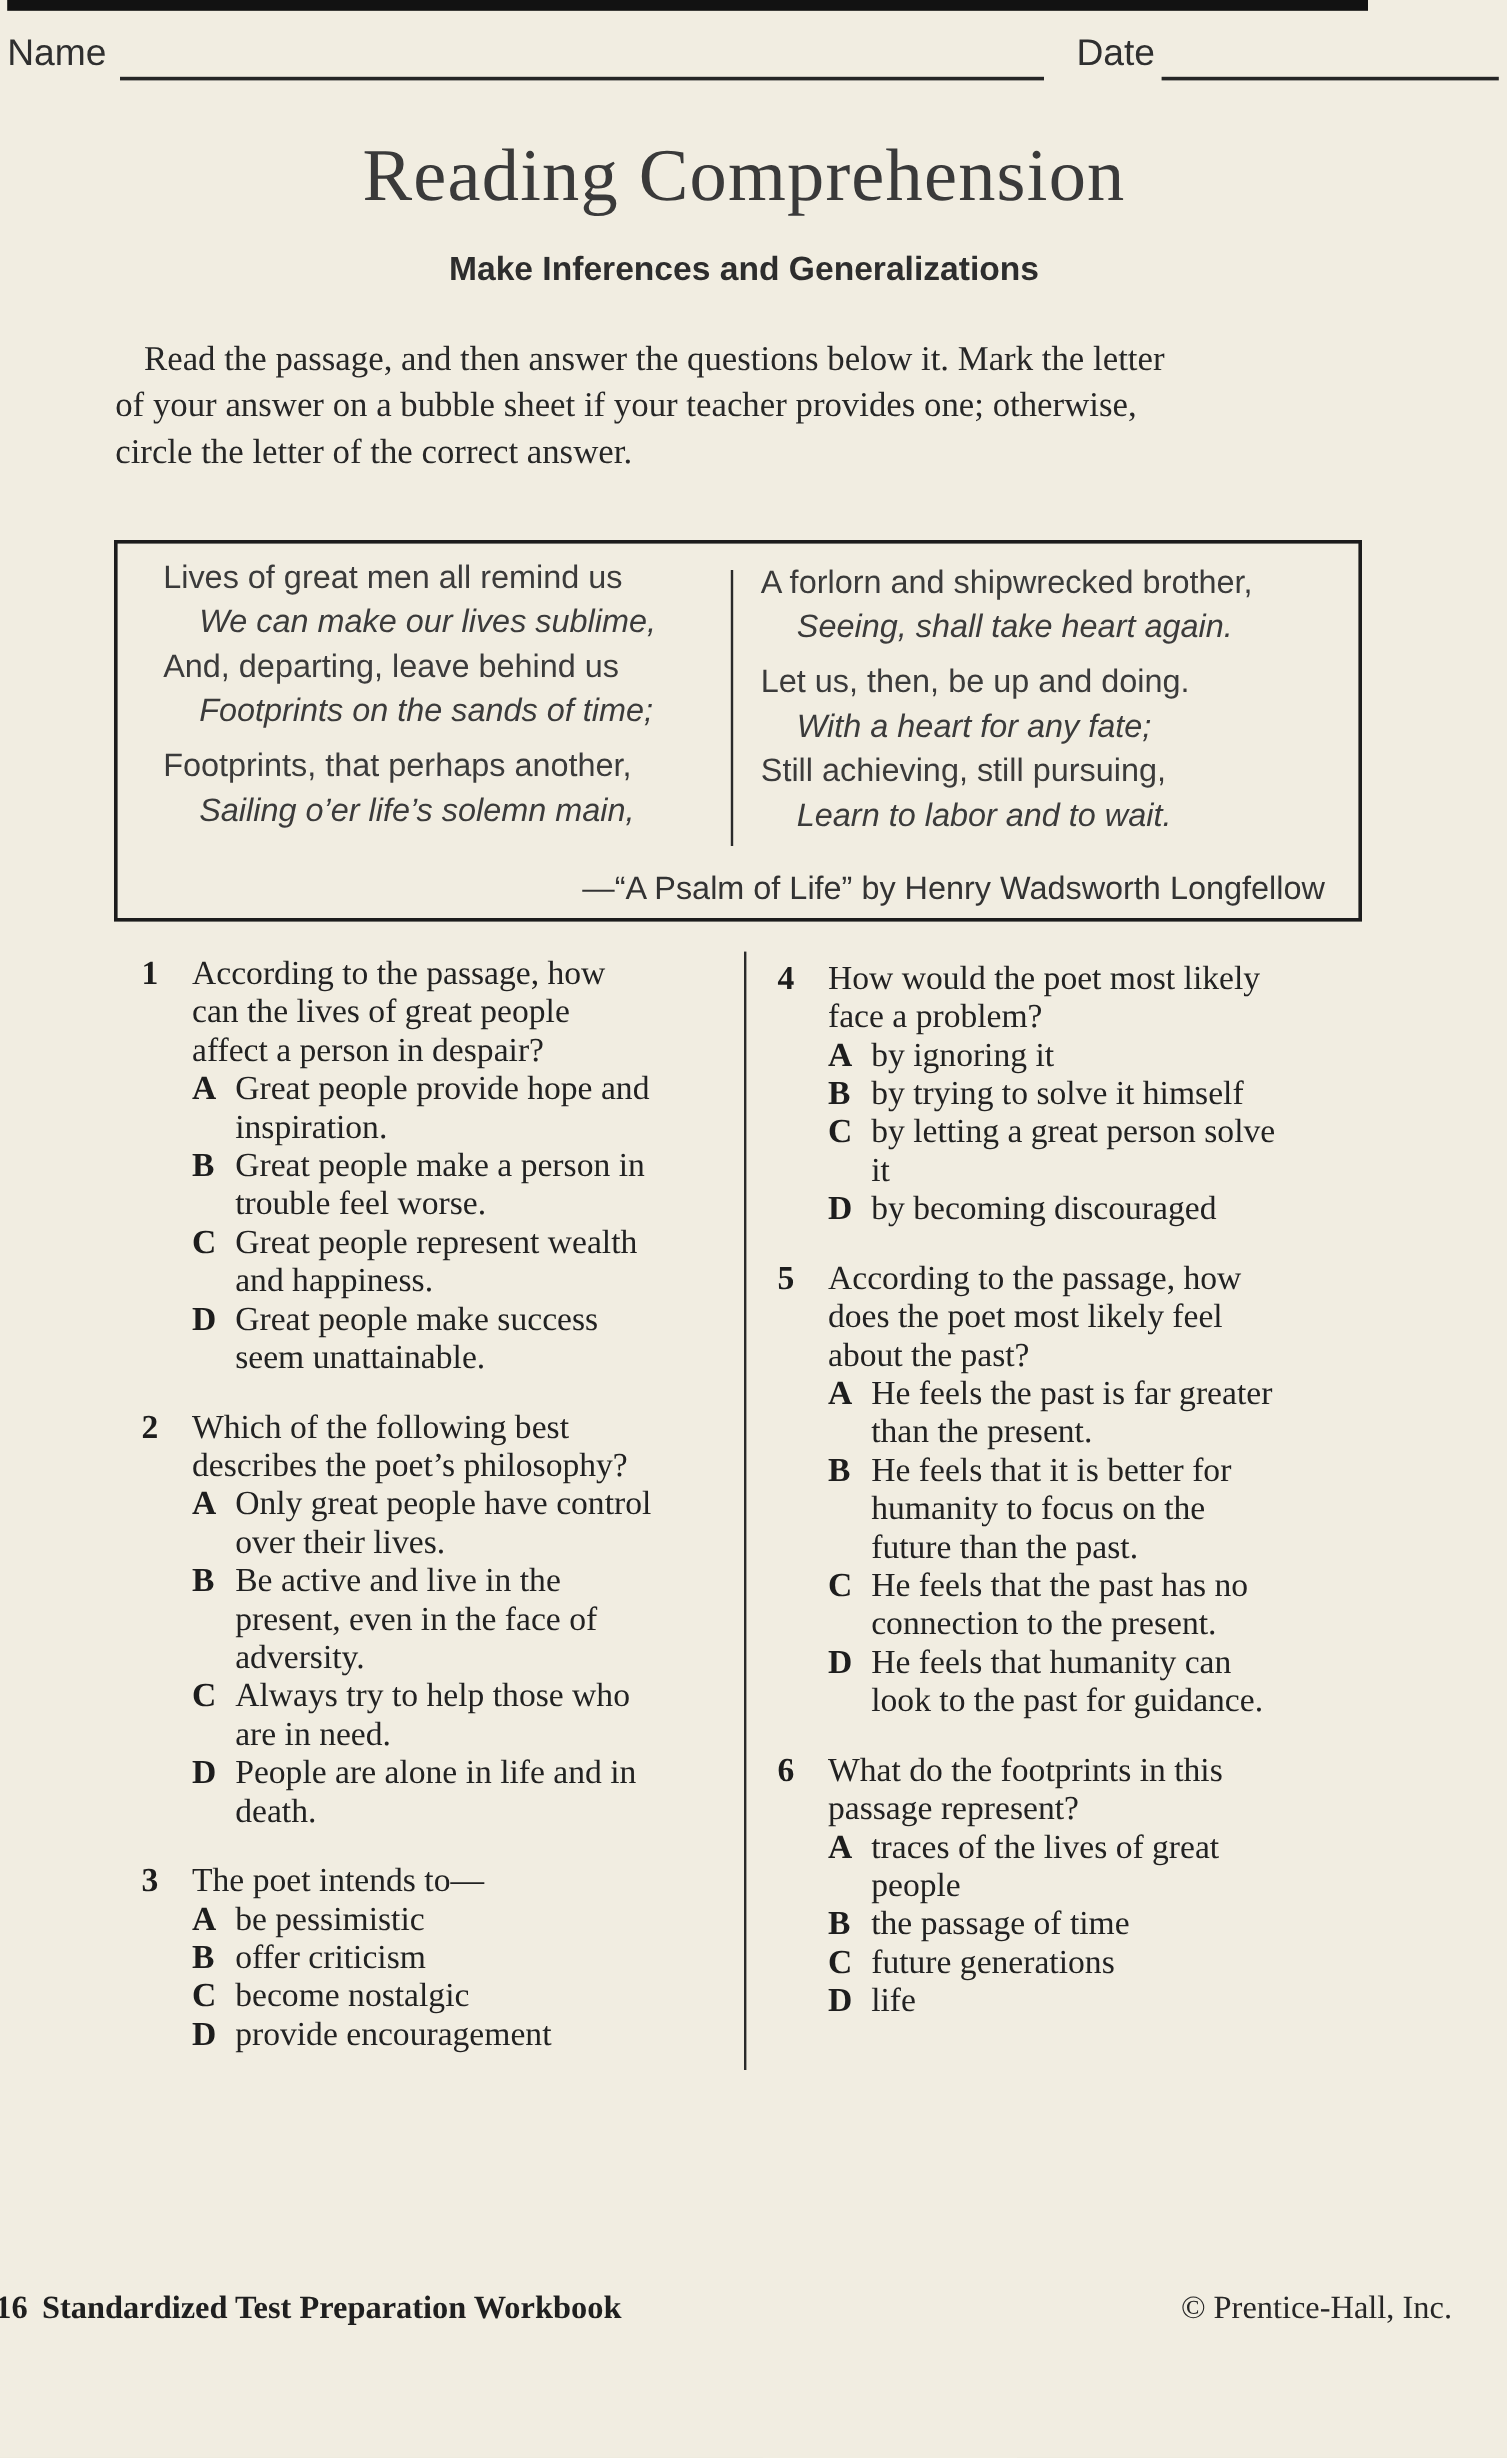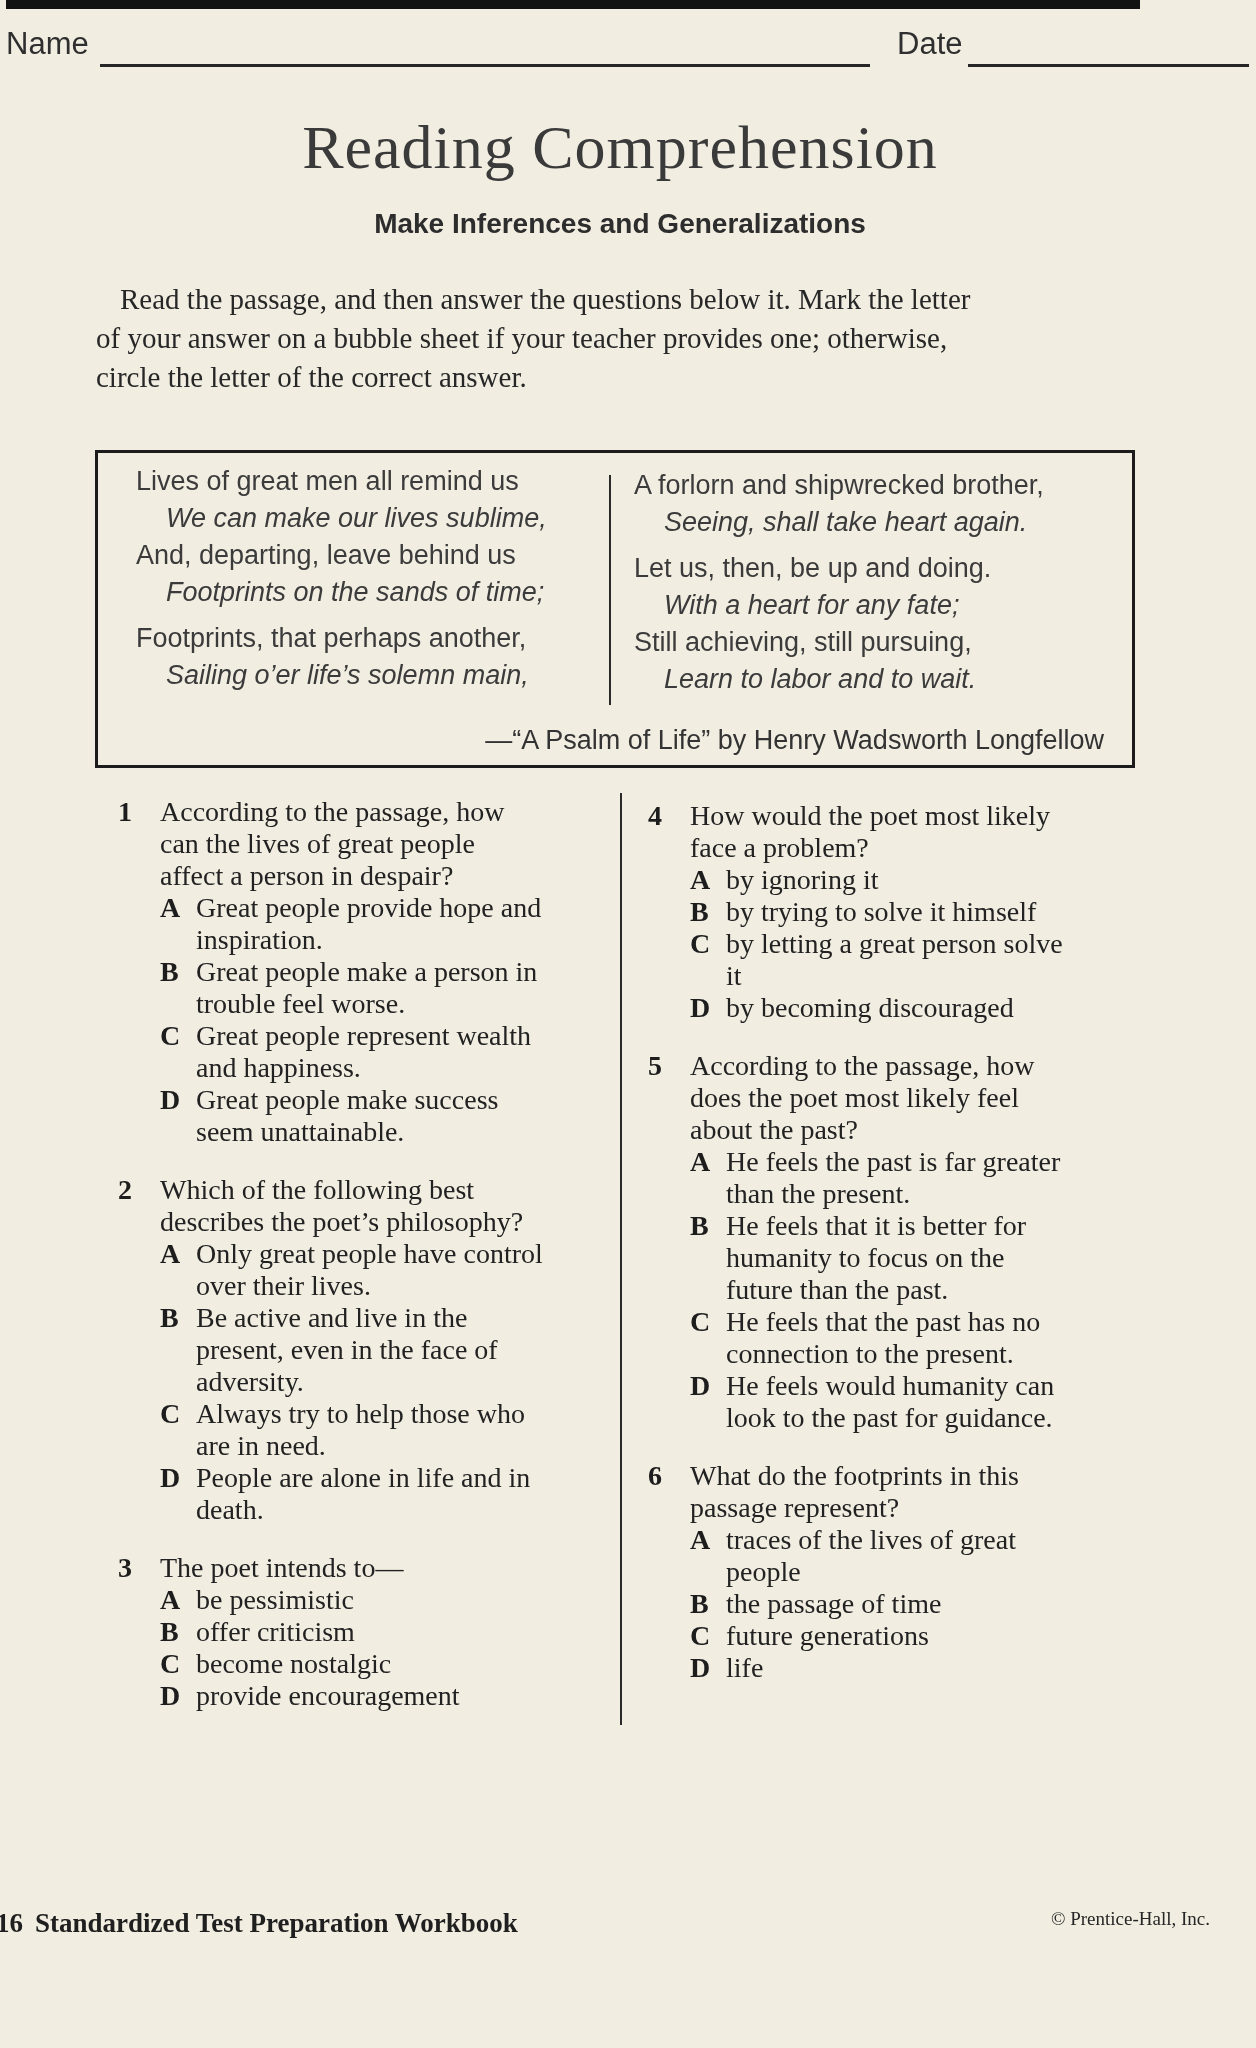--- a/index.html
+++ b/index.html
@@ -41,21 +41,21 @@
   .question{display:flex;margin-bottom:26px;}
   .q-num{flex:none;width:42px;font-weight:700;color:#1d1d1d;}
   .q-body{flex:1;}
   .q-text{white-space:pre-line;}
   .option{display:flex;}
   .opt-letter{flex:none;width:36px;font-weight:700;color:#1d1d1d;}
   .opt-text{flex:1;white-space:pre-line;}
 
   .footer-left{position:absolute;left:-4px;top:1908px;font-weight:700;font-size:27px;color:#1f1f1f;}
   .footer-left .book{margin-left:12px;}
-  .footer-right{position:absolute;right:46px;top:1908px;font-size:19px;color:#262626;}
+  .footer-right{position:absolute;right:46px;top:1908px;font-size:27px;color:#262626;}
 </style>
 </head>
 <body>
 
 <div class="page">
 
   <div class="top-bar"></div>
 
   <span class="hdr-label name-label">Name</span>
   <div class="blank-line name-line"></div>
@@ -221,21 +221,21 @@
 humanity to focus on the
 future than the past.</span>
           </div>
           <div class="option">
             <span class="opt-letter">C</span>
             <span class="opt-text">He feels that the past has no
 connection to the present.</span>
           </div>
           <div class="option">
             <span class="opt-letter">D</span>
-            <span class="opt-text">He feels would humanity can
+            <span class="opt-text">He feels that humanity can
 look to the past for guidance.</span>
           </div>
         </div>
       </div>
       <div class="question">
         <div class="q-num">6</div>
         <div class="q-body">
           <div class="q-text">What do the footprints in this
 passage represent?</div>
           <div class="option">

